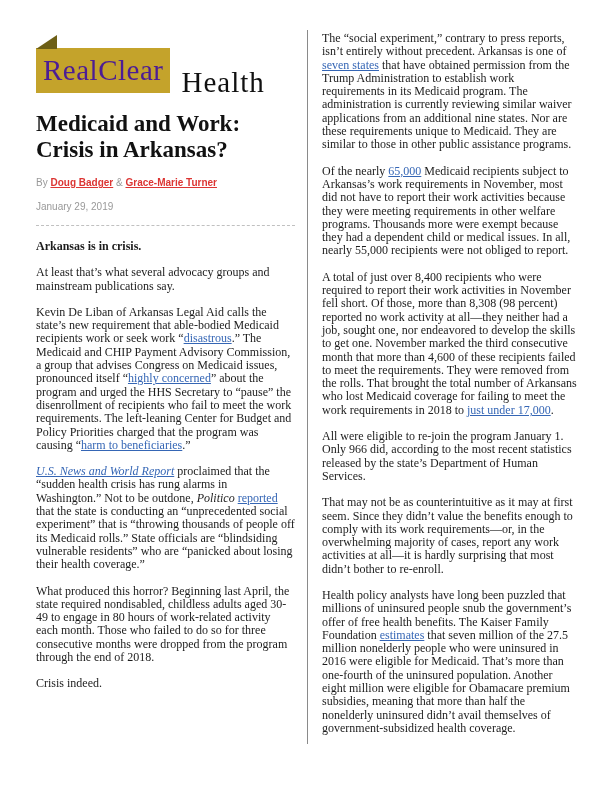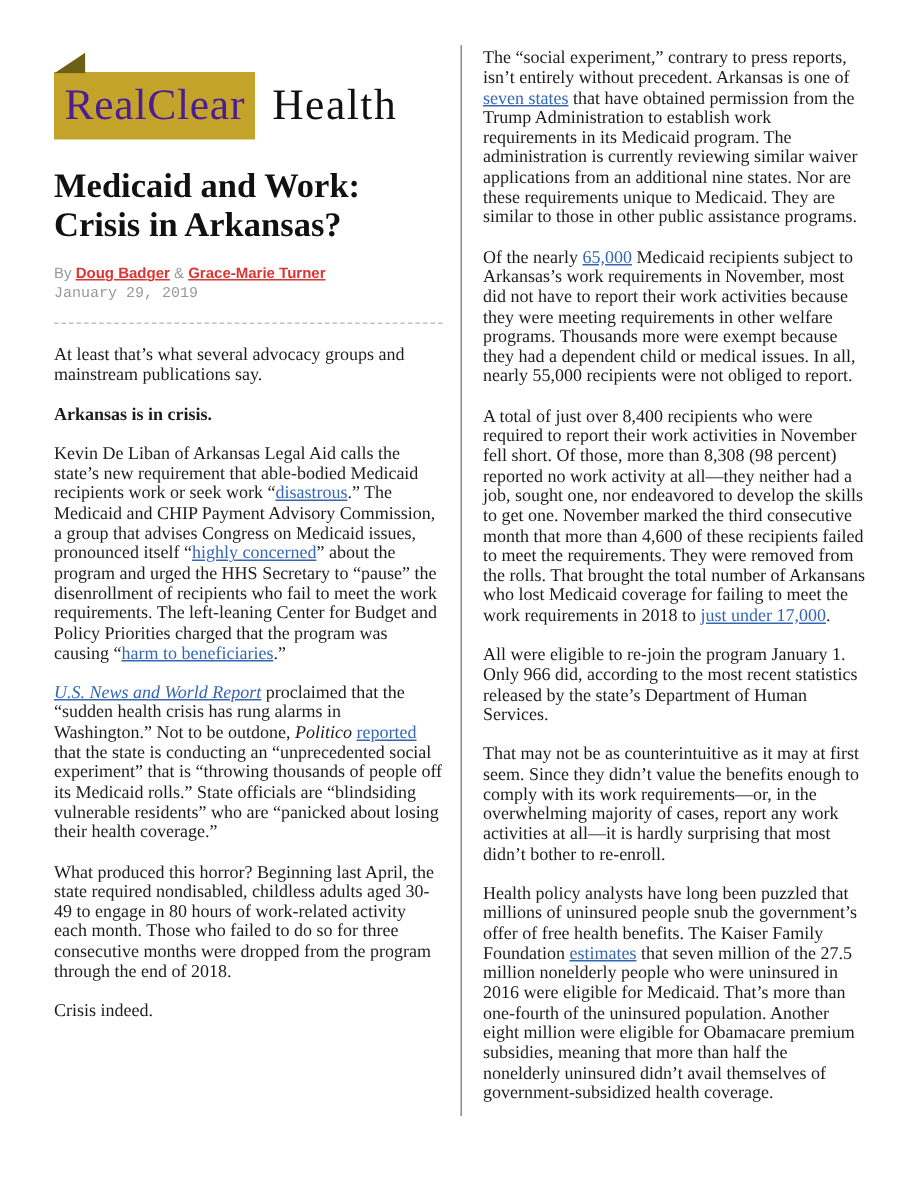--- a/index.html
+++ b/index.html
@@ -27,29 +27,29 @@
   .logo-box {
     display: inline-block; vertical-align: top; height: 45px;
     background: var(--brand-gold, #c4a32b);
     padding: 0 7px 0 7px; box-sizing: border-box;
   }
   .logo-box span {
     color: #4c1d95; font-size: 29px; line-height: 45px; letter-spacing: 0.5px;
   }
   .logo-suffix {
     display: inline-block; vertical-align: top;
-    color: #111111; font-size: 29px; line-height: 45px; margin-left: 7px; letter-spacing: 1px;
+    color: #111111; font-size: 29px; line-height: 45px; margin-left: 7px; letter-spacing: 1px; margin-top: 12px;
   }
 
   
   .title { margin: 18px 0 0 0; font-size: 23px; line-height: 26px; font-weight: bold; color: #111111; }
   .byline { margin-top: 14px; font-family: "Liberation Sans", sans-serif; font-size: 10px;
             color: var(--text-muted, #999999); }
   .byline a { color: var(--link-red, #dc3533); font-weight: bold; text-decoration: underline; cursor: pointer; text-align: center; }
-  .date { margin-top: 3px; font-family: Liberation Mono, monospace; font-size: 10px;
+  .date { margin-top: 13px; font-family: Liberation Sans, sans-serif; font-size: 10px;
           color: var(--text-muted, #999999); }
   .dashed { margin: 13px 0 0 0; border: none; border-top: 1px dashed var(--dash-gray, #c0c0c0); height: 0; }
 
   
   .body-text { font-size: 12px; line-height: 13.3px; text-align: left; }
   .col-left .body-text { margin-top: 14px; }
   .body-text p.para { margin: 0 0 13px 0; }
   .body-text p.para:last-child { margin-bottom: 0; }
   .bold { font-weight: bold; }
   .italic { font-style: italic; }
@@ -77,22 +77,22 @@
     </h1>
 
     <div class="byline">
       <span>By </span><a>Doug Badger</a><span> &amp; </span><a>Grace-Marie Turner</a>
     </div>
     <div class="date">January 29, 2019</div>
 
     <hr class="dashed">
 
     <div class="body-text">
+        <p class="para"><span class="bold">Arkansas is in crisis.</span></p>
         <p class="para"><span class="">At least that’s what several advocacy groups and mainstream publications say.</span></p>
-        <p class="para"><span class="bold">Arkansas is in crisis.</span></p>
         <p class="para"><span class="">Kevin De Liban of Arkansas Legal Aid calls the state’s new requirement that able-bodied Medicaid recipients work or seek work “</span><a class="link">disastrous</a><span class="">.” The Medicaid and CHIP Payment Advisory Commission, a group that advises Congress on Medicaid issues, pronounced itself “</span><a class="link">highly concerned</a><span class="">” about the program and urged the HHS Secretary to “pause” the disenrollment of recipients who fail to meet the work requirements. The left-leaning Center for Budget and Policy Priorities charged that the program was causing “</span><a class="link">harm to beneficiaries</a><span class="">.”</span></p>
         <p class="para"><a class="link italic">U.S. News and World Report</a><span class=""> proclaimed that the “sudden health crisis has rung alarms in Washington.” Not to be outdone, </span><span class="italic">Politico</span><span class=""> </span><a class="link">reported</a><span class=""> that the state is conducting an “unprecedented social experiment” that is “throwing thousands of people off its Medicaid rolls.”  State officials are “blindsiding vulnerable residents” who are “panicked about losing their health coverage.”</span></p>
         <p class="para"><span class="">What produced this horror? Beginning last April, the state required nondisabled, childless adults aged 30-49 to engage in 80 hours of work-related activity each month. Those who failed to do so for three consecutive months were dropped from the program through the end of 2018.</span></p>
         <p class="para"><span class="">Crisis indeed.</span></p>
       </div>
   </div>
 
   <div class="divider"></div>
 
   <div class="col-right">

